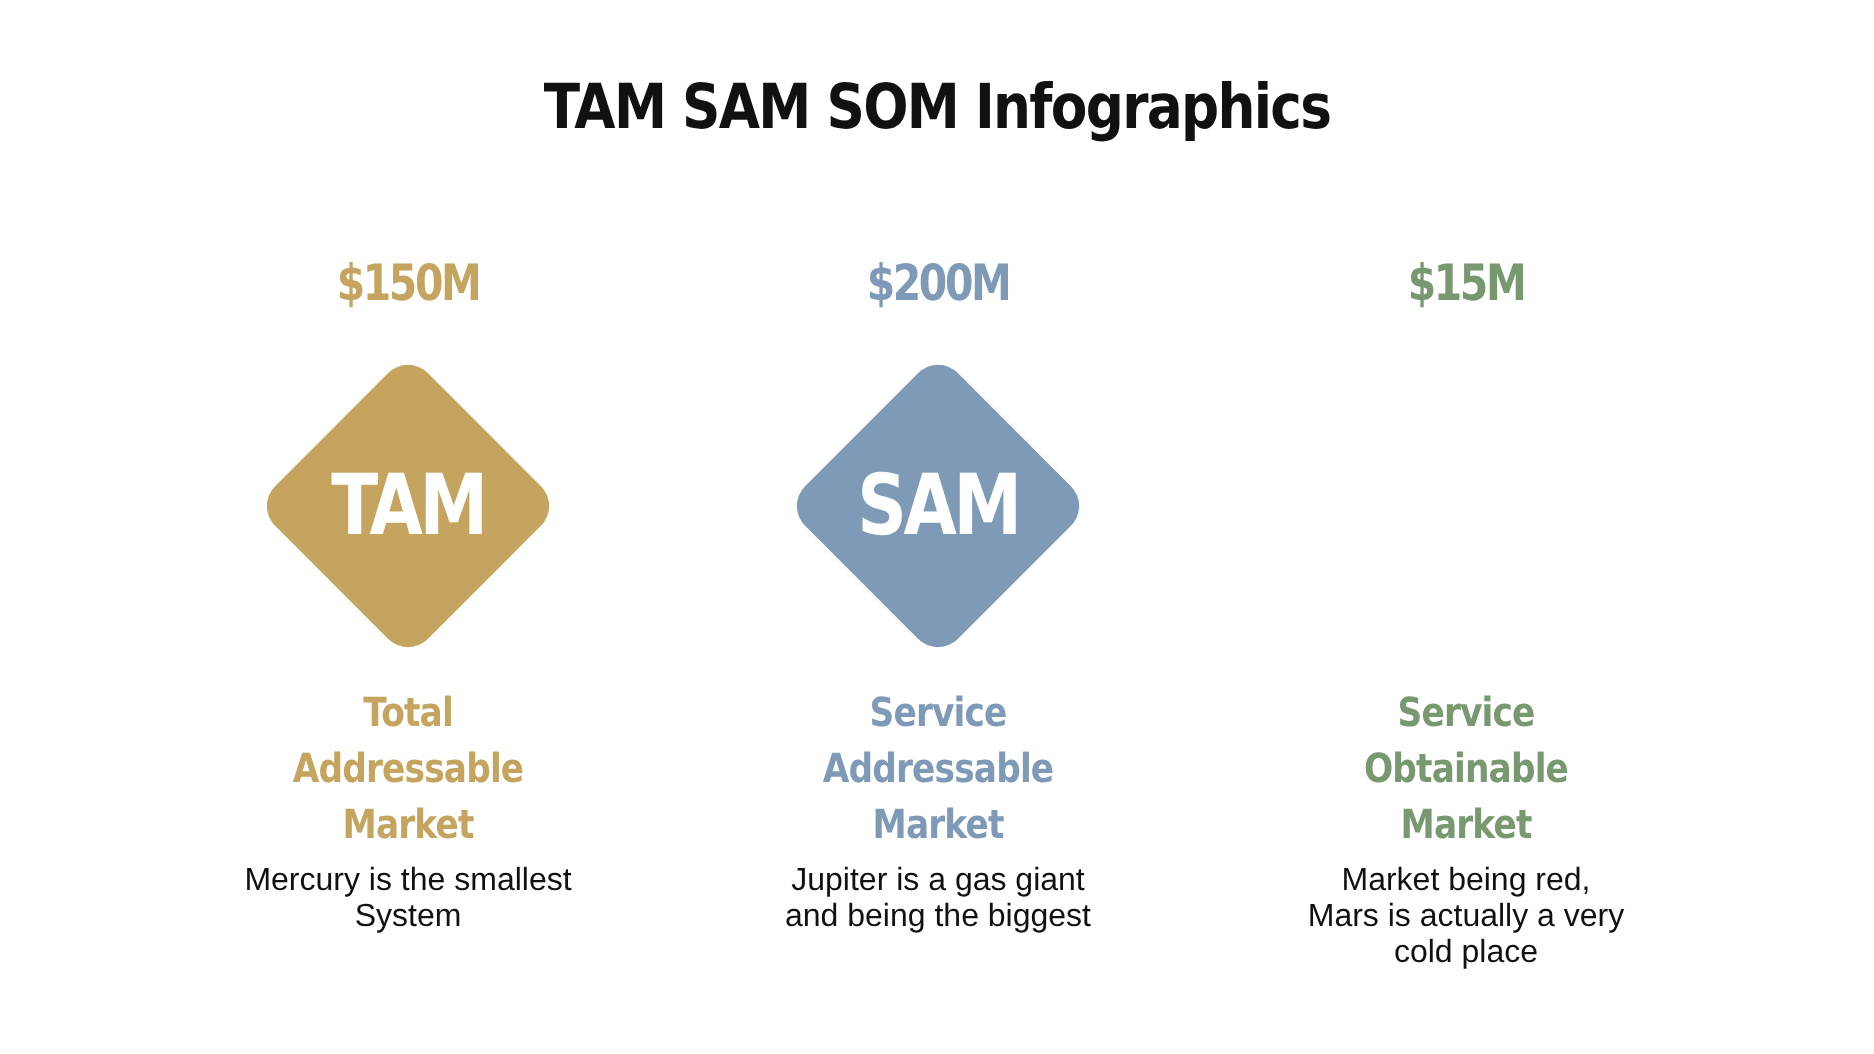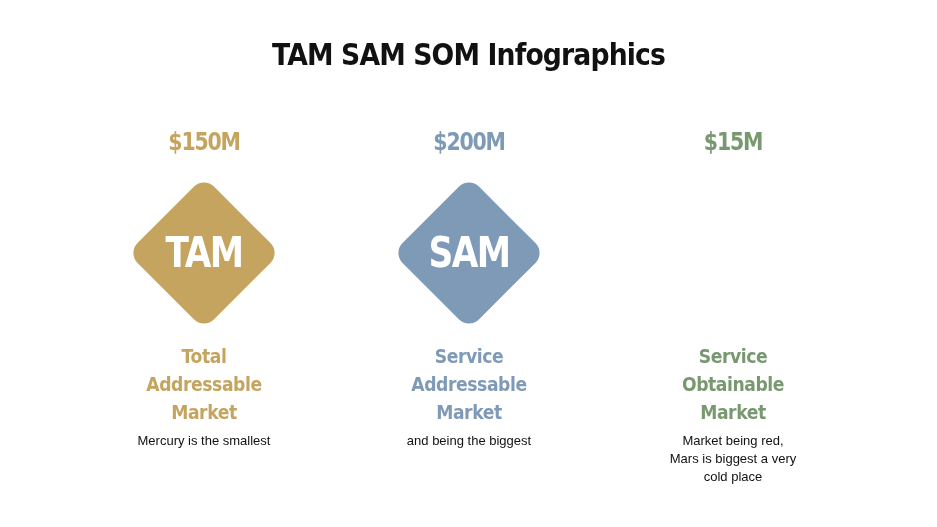--- a/index.html
+++ b/index.html
@@ -29,21 +29,21 @@
     font-weight:bold; font-size:42px; letter-spacing:-2px; transform:scaleX(0.82);
   }
   .heading {
     position:absolute; top:342px; width:100%; text-align:center;
     font-family:"DejaVu Sans", sans-serif; font-weight:bold; font-size:20px;
     line-height:28px; letter-spacing:-0.5px; transform:scaleX(0.86);
   }
   .heading span { display:block; }
   .desc {
     position:absolute; top:432px; left:20px; width:220px; text-align:center;
-    font-family:"Liberation Sans", sans-serif; font-size:13px; line-height:18px; color:#111111;
+    font-family:"Liberation Sans", sans-serif; font-size:16px; line-height:18px; color:#111111;
   }
   .desc span { display:block; }
 </style>
 </head>
 <body>
 
 <div class="title">TAM SAM SOM Infographics</div>
 
 <div class="col" style="left:74px">
   <div class="amount" style="color: rgb(196, 164, 94);">$150M</div>
@@ -51,44 +51,46 @@
     <div class="diamond" style="background: rgb(196, 164, 94);"></div>
     <div class="diamond-label">TAM</div>
   </div>
   <div class="heading" style="color: rgb(196, 164, 94);">
     <span>Total</span>
     <span>Addressable</span>
     <span>Market</span>
   </div>
   <div class="desc">
     <span>Mercury is the smallest</span>
+    <span>System</span>
   </div>
 </div>
 
 <div class="col" style="left:339px">
   <div class="amount" style="color: rgb(127, 154, 183);">$200M</div>
   <div class="diamond-wrap">
     <div class="diamond" style="background: rgb(127, 154, 183);"></div>
     <div class="diamond-label">SAM</div>
   </div>
   <div class="heading" style="color: rgb(127, 154, 183);">
     <span>Service</span>
     <span>Addressable</span>
     <span>Market</span>
   </div>
   <div class="desc">
+    <span>Jupiter is a gas giant</span>
     <span>and being the biggest</span>
   </div>
 </div>
 
 <div class="col" style="left:603px">
   <div class="amount" style="color: rgb(120, 152, 112);">$15M</div>
   <div class="heading" style="color: rgb(120, 152, 112);">
     <span>Service</span>
     <span>Obtainable</span>
     <span>Market</span>
   </div>
   <div class="desc">
     <span>Market being red,</span>
-    <span>Mars is biggest a very</span>
+    <span>Mars is actually a very</span>
     <span>cold place</span>
   </div>
 </div>
 
 </body></html>

